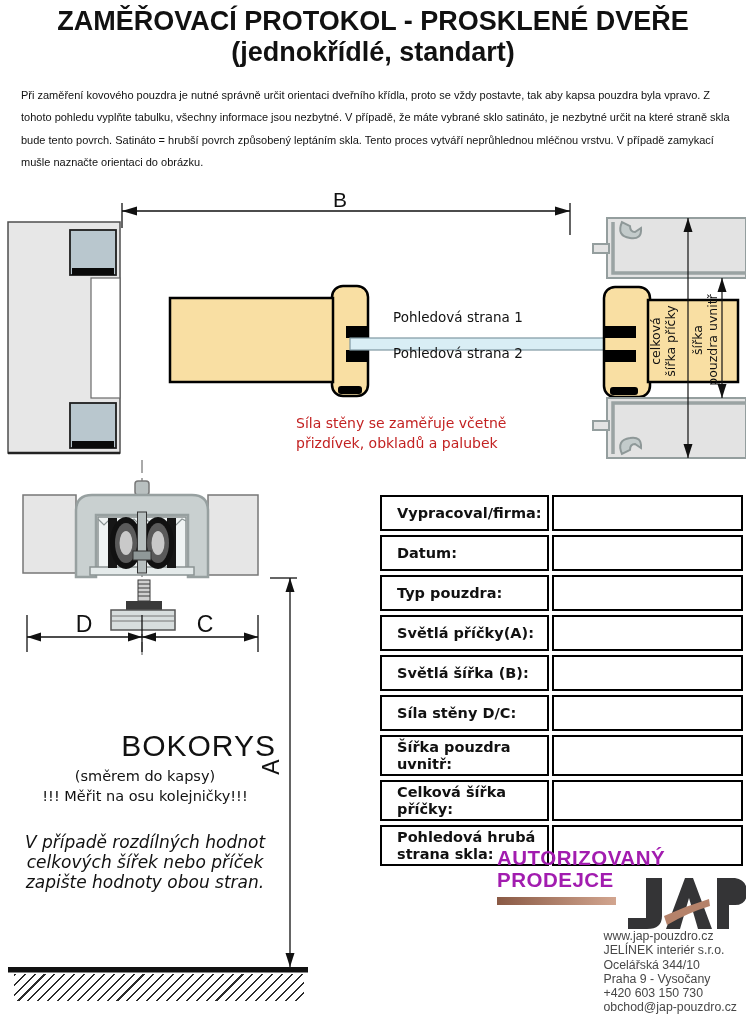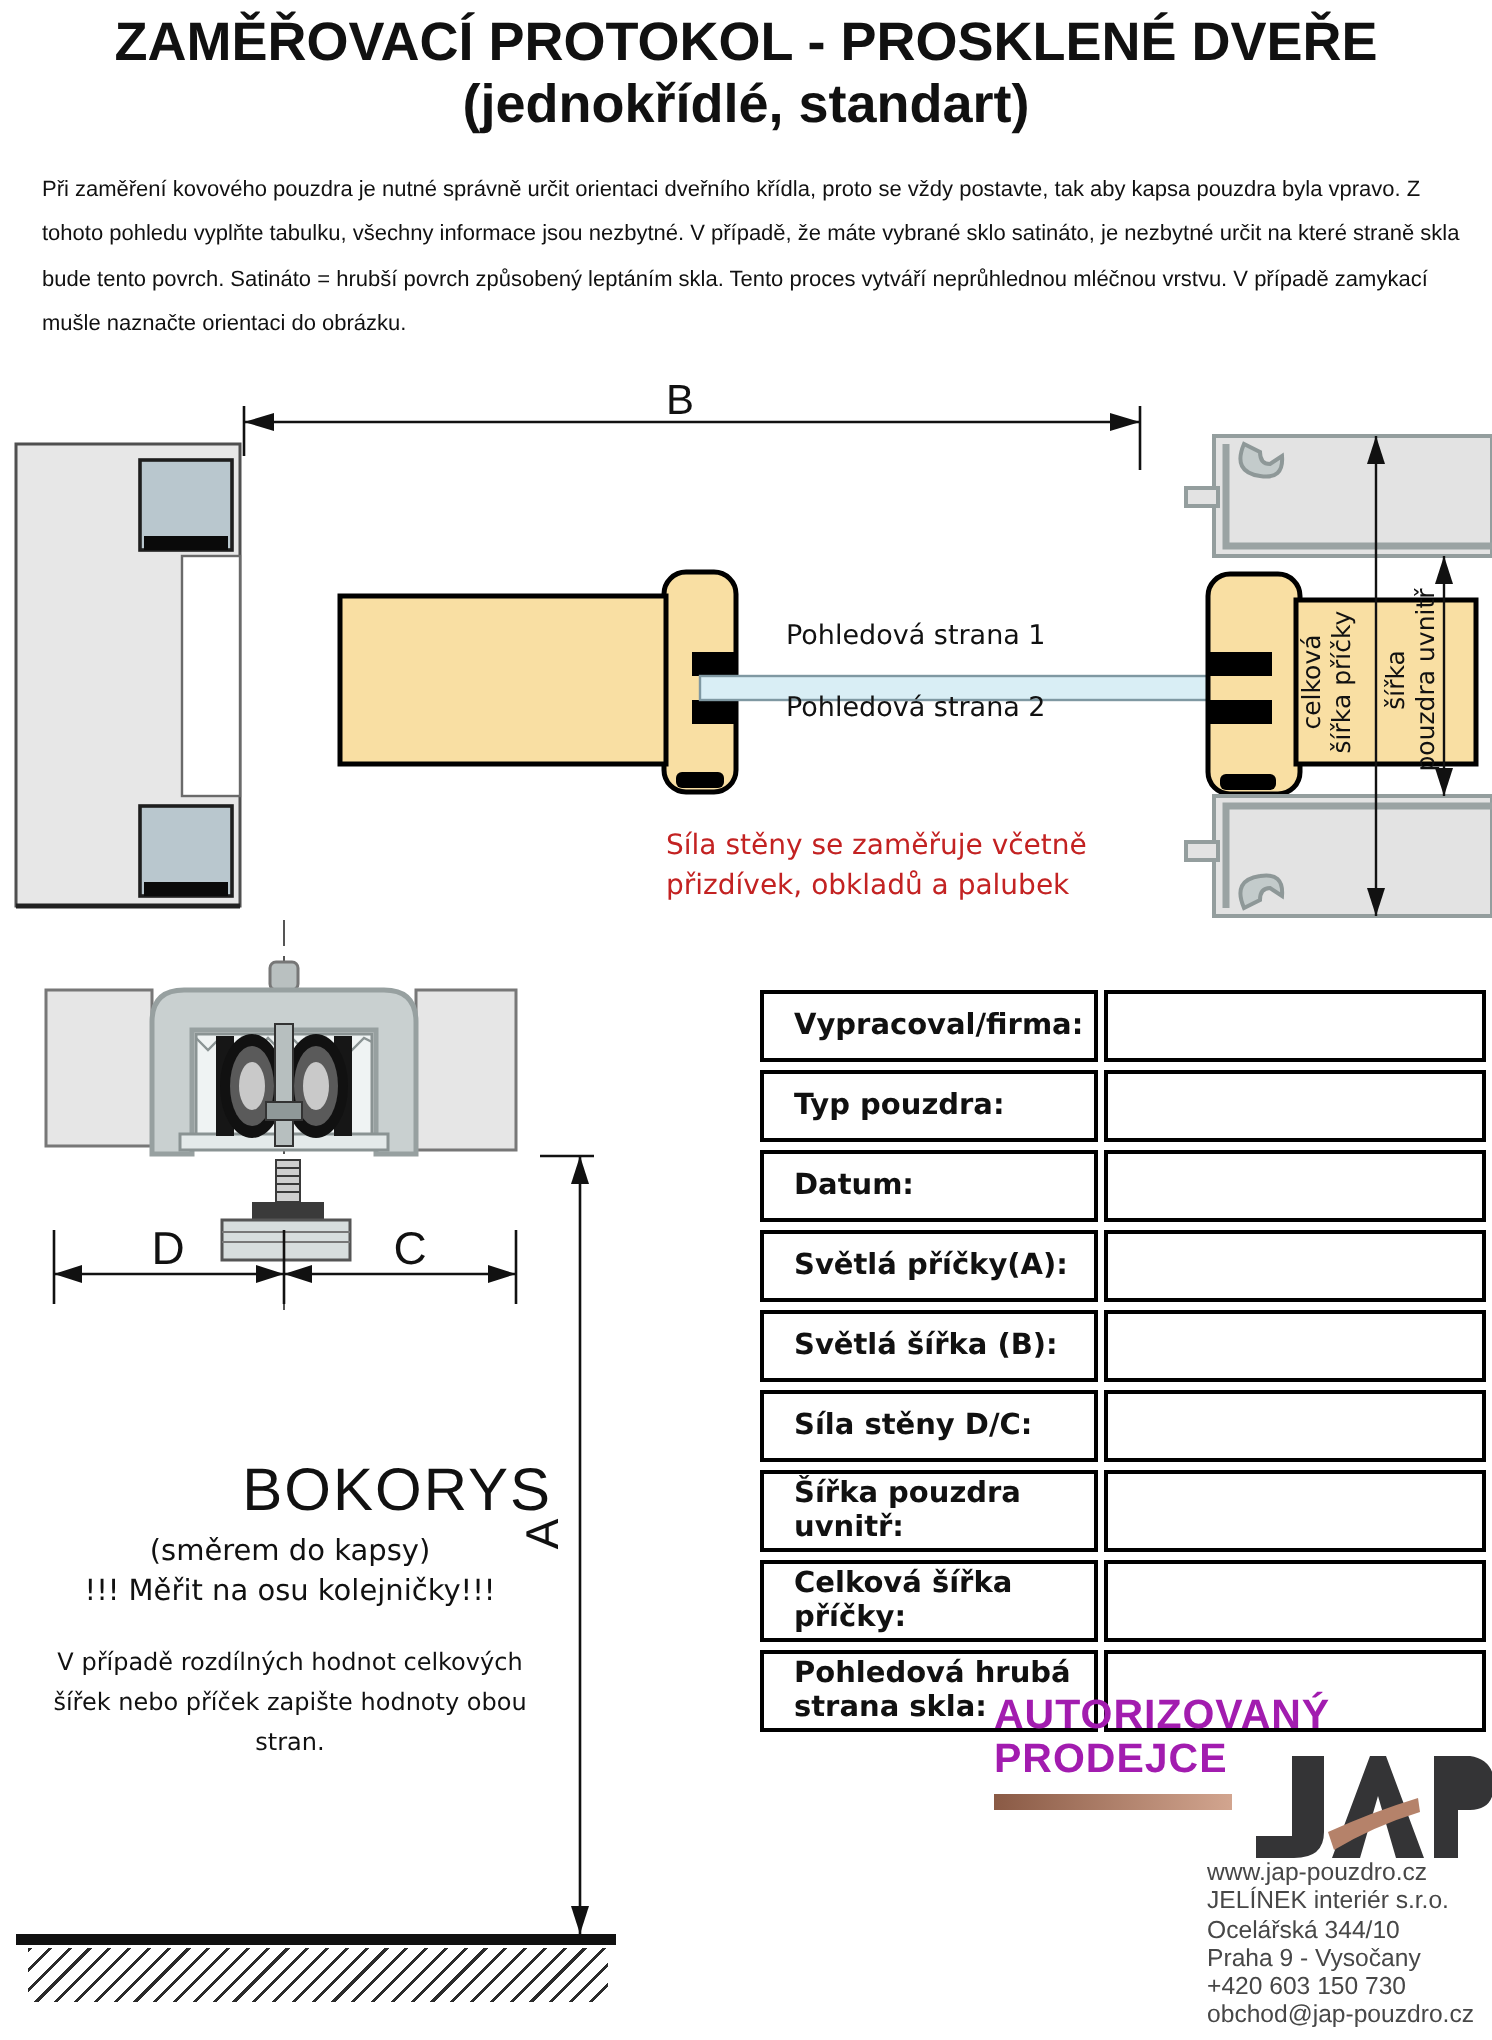--- a/index.html
+++ b/index.html
@@ -3,30 +3,30 @@
 <meta charset="utf-8">
 <style>
   html,body{margin:0;padding:0;background:#fff;}
   .page{position:relative;width:746px;height:1020px;background:#fff;overflow:hidden;
         font-family:"Liberation Sans",sans-serif;color:#111;}
   .title{position:absolute;top:6px;left:0;width:746px;text-align:center;
          font-weight:bold;font-size:27px;line-height:31px;}
   .intro{position:absolute;top:84px;left:21px;width:719px;font-size:11px;line-height:22.4px;}
   svg.plan{position:absolute;top:190px;left:0;}
   .wall-note{position:absolute;left:296px;top:414px;font-family:"DejaVu Sans",sans-serif;
-             font-size:14px;line-height:19.5px;color:#c32222;margin-left:37px;}
+             font-size:14px;line-height:19.5px;color:#c32222;}
   svg.bok{position:absolute;top:455px;left:0;}
   .floor-hatch{position:absolute;left:14px;top:974px;width:290px;height:27px;
                background:repeating-linear-gradient(-45deg,#ffffff 0 5.5px,#2b2b2b 5.5px 7px);}
   .bok-text{position:absolute;left:14px;top:729px;width:262px;text-align:center;
             font-family:"DejaVu Sans",sans-serif;}
   .bok-text .bok-h{font-size:30px;font-weight:400;letter-spacing:1px;
             font-family:"Liberation Sans",sans-serif;text-align:right;}
   .bok-sub{font-size:14.5px;margin-top:3px;line-height:20px;}
-  .bok-note{font-size:12px;line-height:20px;margin-top:15px;}
+  .bok-note{font-size:17px;line-height:20px;margin-top:26px;font-style:italic;}
   table.form-table{position:absolute;left:377px;top:491px;border-collapse:separate;
             border-spacing:3px 4px;font-family:"DejaVu Sans",sans-serif;}
   .form-table td{border:2.5px solid #000;background:#fff;vertical-align:middle;height:28px;}
   .form-table td.lab{width:146px;font-weight:bold;font-size:14.5px;line-height:16.5px;
             padding:2px 4px 2px 15px;}
   .form-table td.val{width:190px;}
   .dealer-badge{position:absolute;left:497px;top:847px;color:#a21caf;font-weight:bold;
             font-size:20.5px;line-height:22px;letter-spacing:.5px;}
   .dealer-bar{position:absolute;left:497px;top:897px;width:119px;height:8px;
             background:linear-gradient(90deg,#8a5a45,#d2a58f);}
@@ -206,25 +206,25 @@
     <div class="bok-note">V případě rozdílných hodnot celkových šířek nebo příček zapište hodnoty obou stran.</div>
   </div>
 
   <table class="form-table">
     <tbody>
       <tr>
         <td class="lab">Vypracoval/firma:</td>
         <td class="val"></td>
       </tr>
       <tr>
+        <td class="lab">Datum:</td>
+        <td class="val"></td>
+      </tr>
+      <tr>
         <td class="lab">Typ pouzdra:</td>
-        <td class="val"></td>
-      </tr>
-      <tr>
-        <td class="lab">Datum:</td>
         <td class="val"></td>
       </tr>
       <tr>
         <td class="lab">Světlá příčky(A):</td>
         <td class="val"></td>
       </tr>
       <tr>
         <td class="lab">Světlá šířka (B):</td>
         <td class="val"></td>
       </tr>

